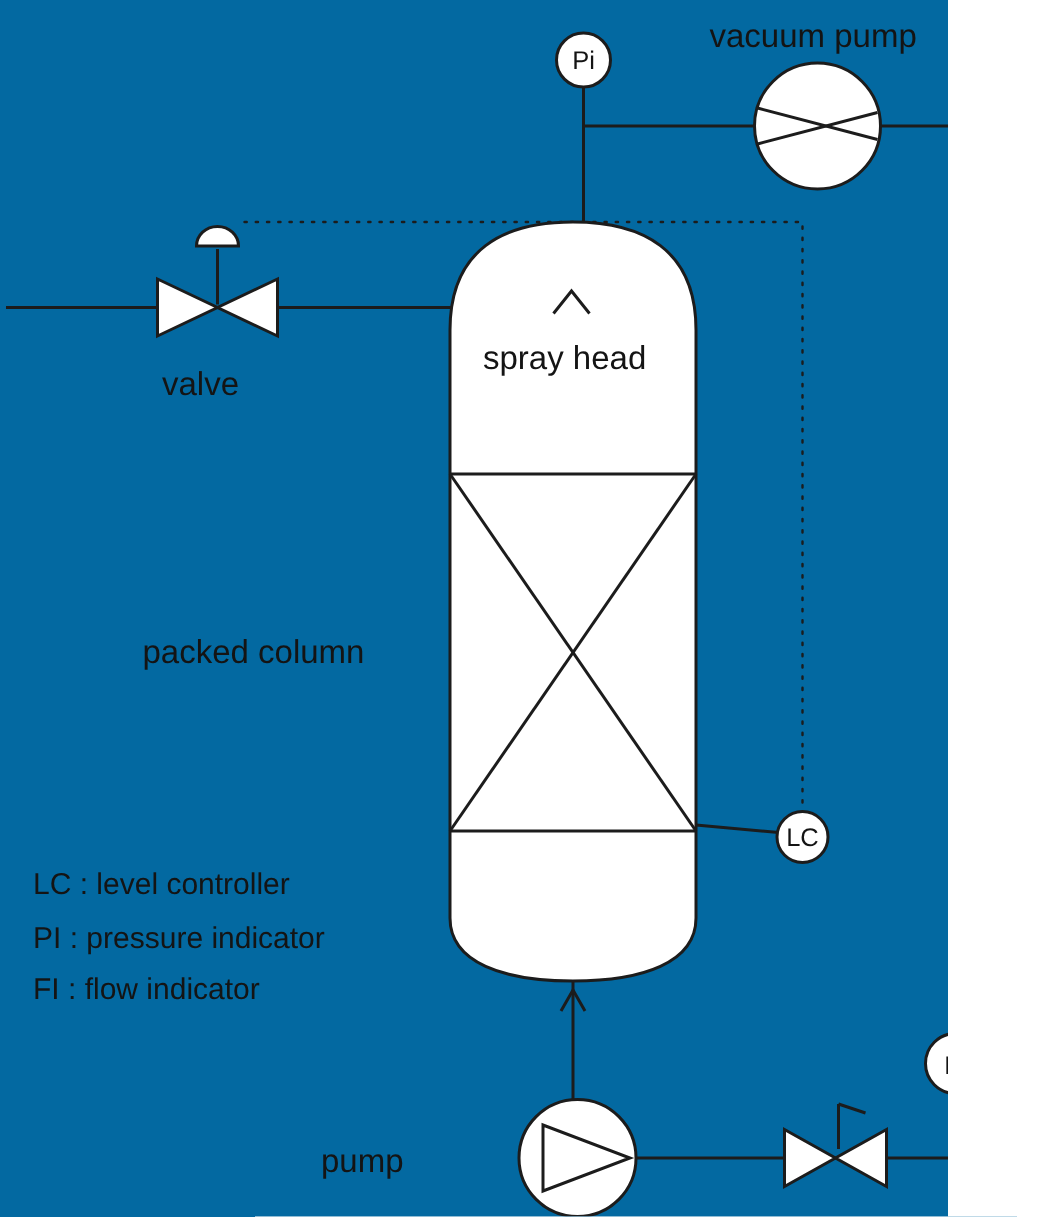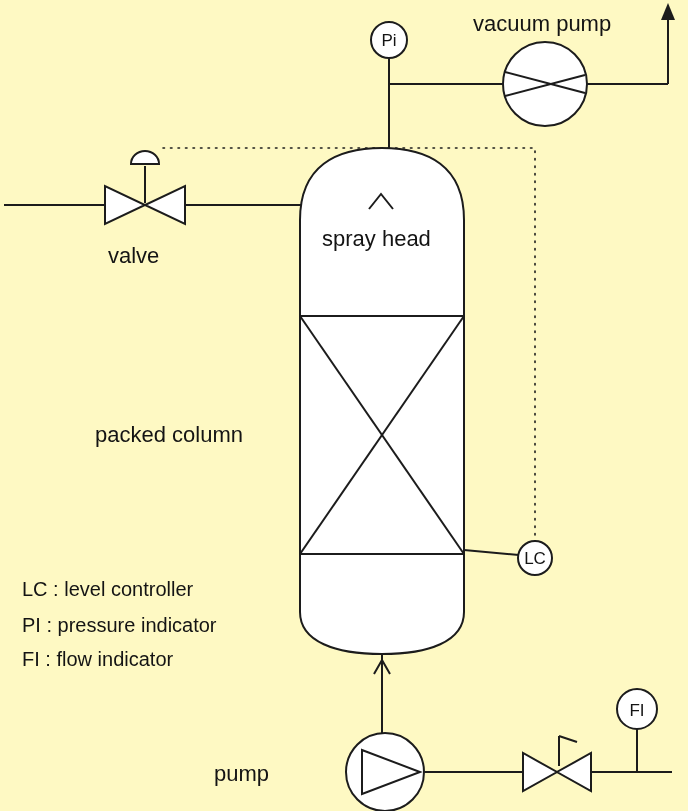--- a/index.html
+++ b/index.html
@@ -3,23 +3,23 @@
 <meta charset="utf-8">
 <style>
   html, body {
     margin: 0;
     padding: 0;
     background: #ffffff;
     font-family: "Liberation Sans", sans-serif;
   }
   .canvas {
     position: relative;
-    width: 688px;
+    width: 632px;
     height: 811px;
-    background: #fef9c3;
+    background: #0369a1;
     overflow: hidden;
   }
   svg {
     position: absolute;
     left: 0;
     top: 0;
   }
   svg .pipe {
     stroke: #1c1c1c;
     stroke-width: 2;

